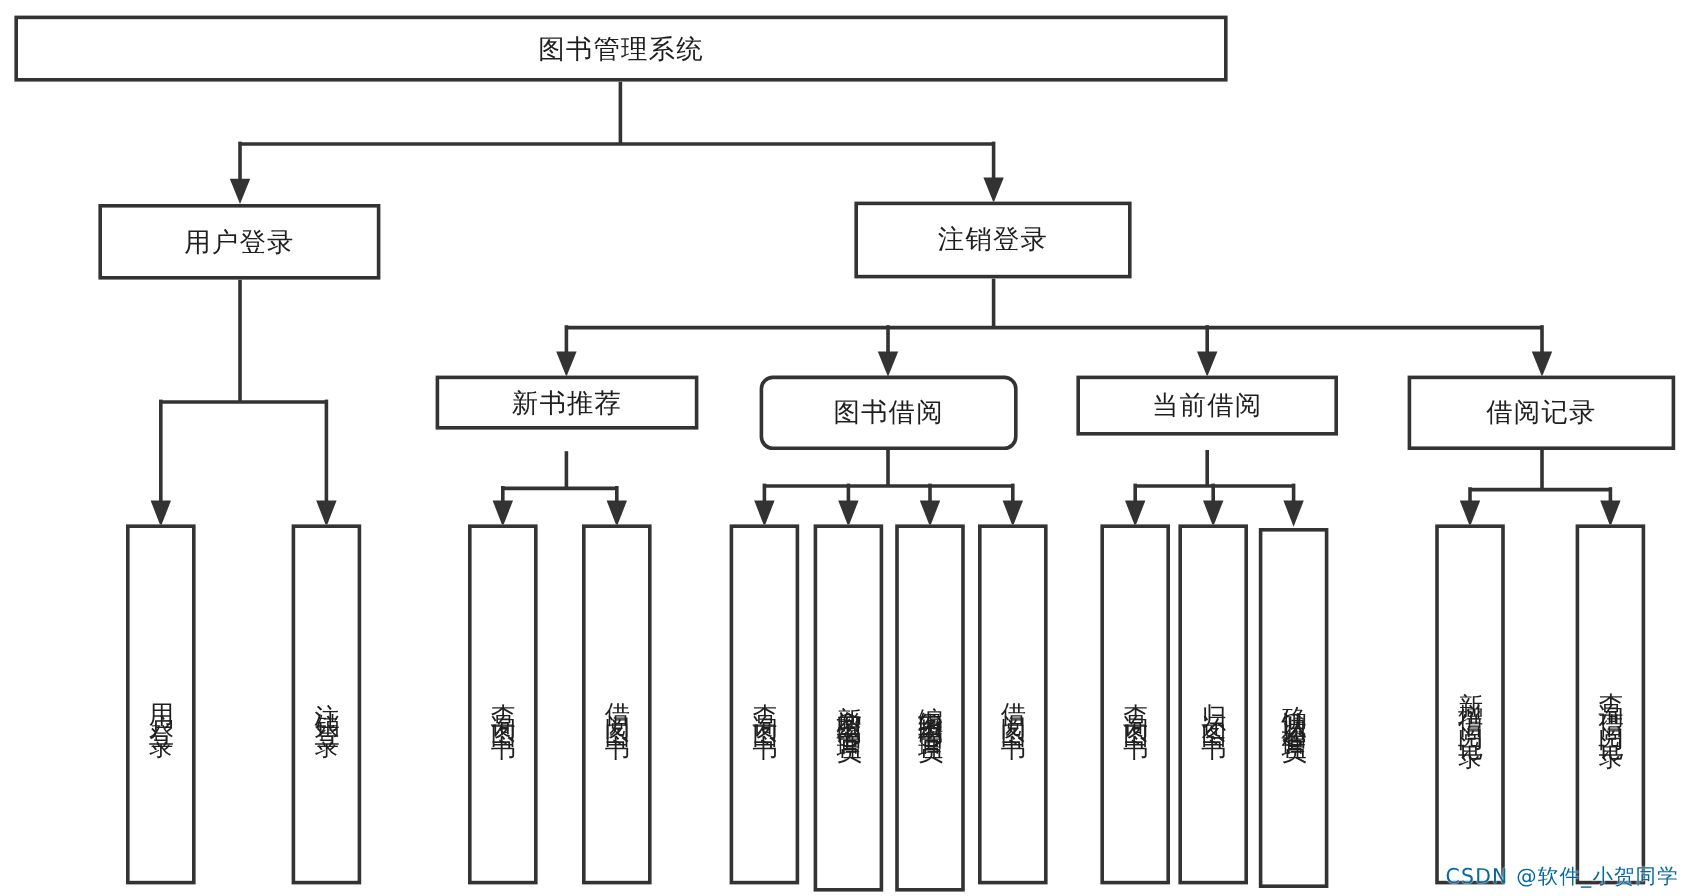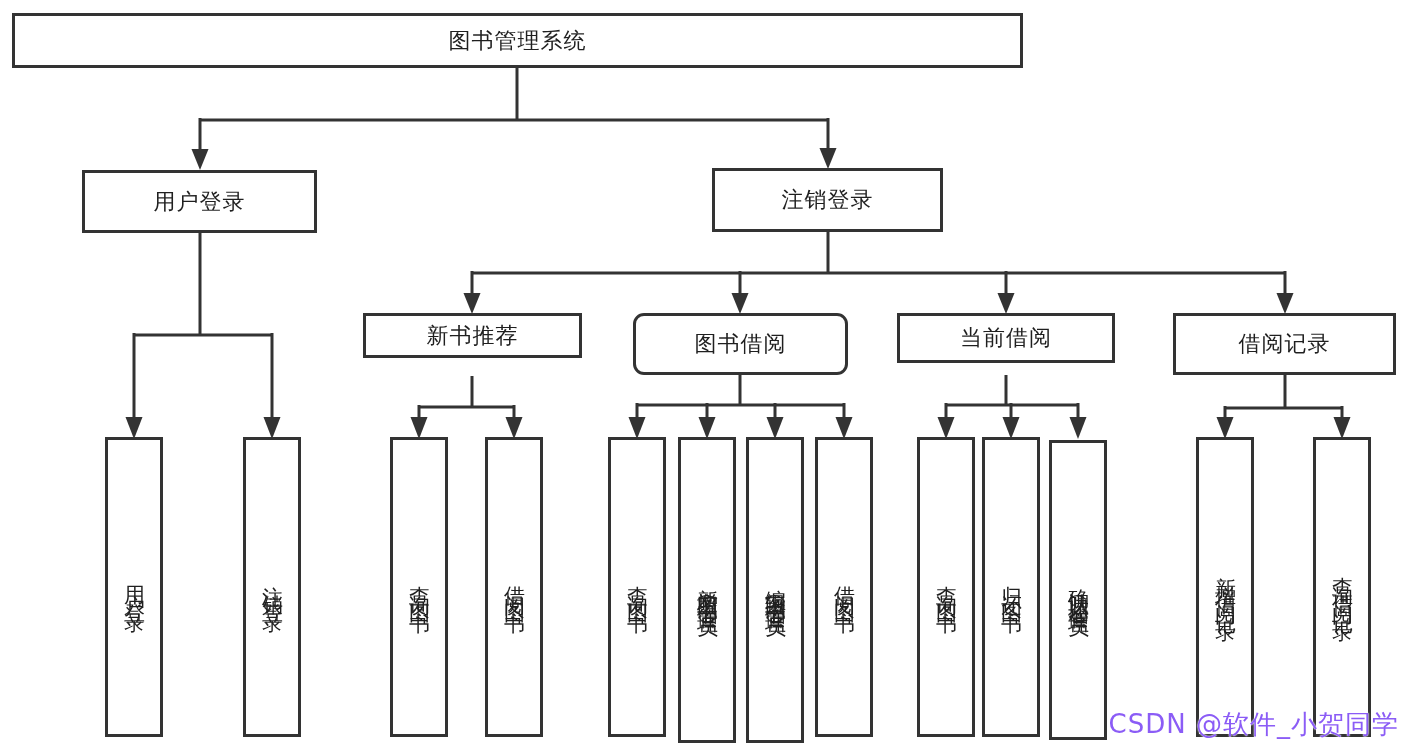--- a/index.html
+++ b/index.html
@@ -18,21 +18,21 @@
     display:flex;align-items:center;justify-content:center;
     color:#1f1f1f;font-size:21px;
   }
   .vbox .vtext{
     writing-mode:vertical-rl;text-orientation:mixed;
     letter-spacing:9px;line-height:1;white-space:nowrap;
   }
   .vbox .vtext.tight{letter-spacing:4px;}
   .watermark{
     position:absolute;right:6px;bottom:5px;z-index:5;
-    color:#8b5cf6;font-size:26px;letter-spacing:1px;
+    color:#0369a1;font-size:17px;letter-spacing:1px;
     text-shadow:0 0 2px #ffffff,0 0 1px #ffffff;
   }
 </style>
 </head>
 <body>
 
 <div id="canvas">
 
   <svg id="wires" viewBox="0 0 1405 747" xmlns="http://www.w3.org/2000/svg">
     <g stroke="#333333" stroke-width="3" fill="none">

